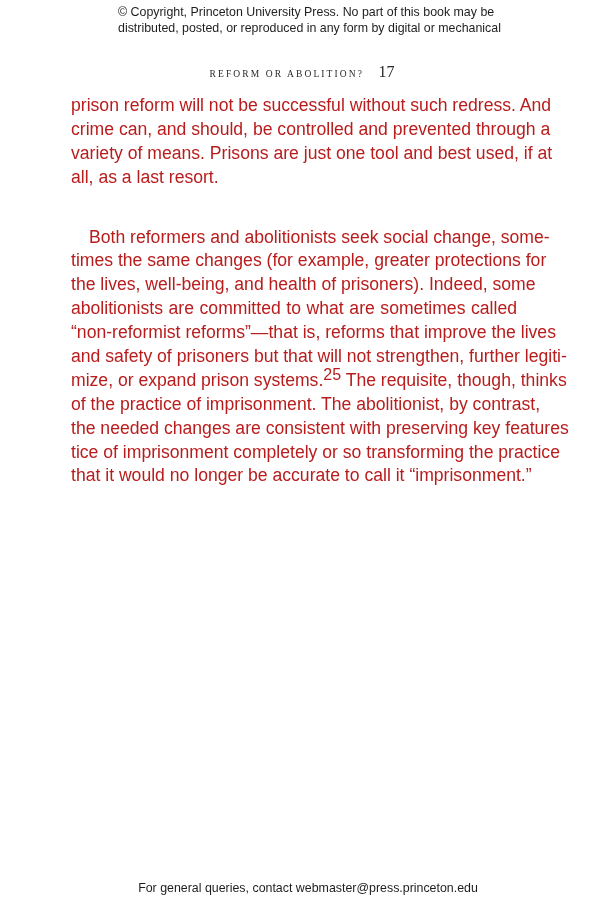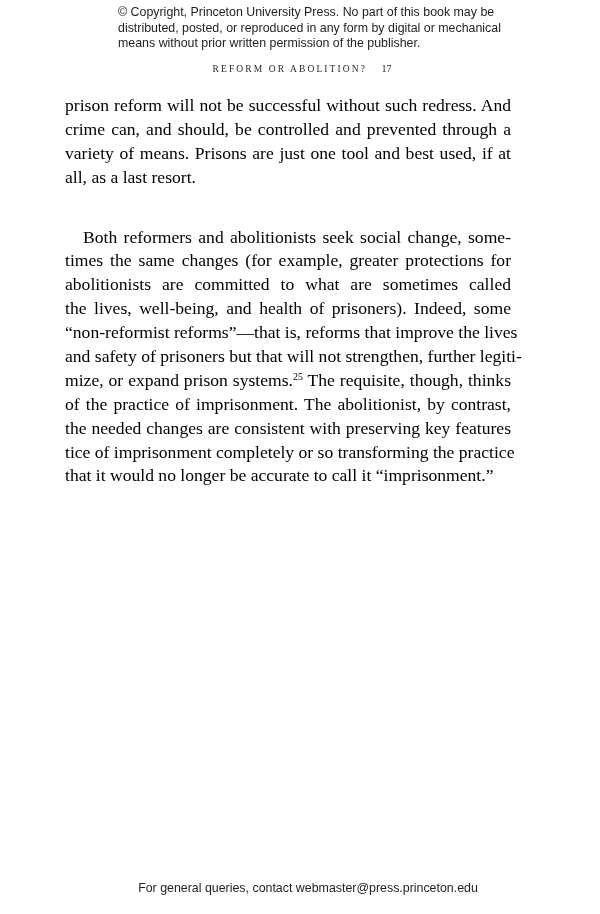--- a/index.html
+++ b/index.html
@@ -32,89 +32,88 @@
       width: 600px;
       text-align: center;
       font-family: "Liberation Serif", serif;
       font-size: 9.5px;
       letter-spacing: 2.1px;
       color: #2a2a2a;
       padding-left: 2px;
     }
     .running-head .page-num {
       letter-spacing: 0;
-      font-size: 10px;
+      font-size: 16px;
       margin-left: 10px;
     }
     .body-text {
       position: absolute;
-      left: 65px;
+      left: 71px;
       top: 94px;
       width: 446px;
-      font-family: Liberation Serif, serif;
+      font-family: Liberation Sans, sans-serif;
       font-size: 17.6px;
       line-height: 23.9px;
-      color: #000000;
+      color: #b91c1c;
     }
     .body-text .line {
       display: block;
       white-space: nowrap;
       text-align: justify;
       text-align-last: justify;
       height: 23.9px;
     }
     .body-text .line.last {
       text-align-last: left;
     }
     .body-text .line.indent {
       padding-left: 18px;
       margin-top: 36px;
     }
     .body-text sup {
-      font-size: 10px;
+      font-size: 16px;
       line-height: 0;
       vertical-align: 6px;
     }
     .footer {
       position: absolute;
       left: 8px;
       top: 881px;
       width: 600px;
       text-align: center;
       font-family: "Liberation Sans", sans-serif;
       font-size: 12.4px;
       color: #1e1e1e;
     }
   </style>
 </head>
 <body>
 
 <div class="copyright">
   <div>© Copyright, Princeton University Press. No part of this book may be</div>
   <div>distributed, posted, or reproduced in any form by digital or mechanical</div>
-  <div>means without prior written permission of the publisher.</div>
 </div>
 
 <div class="running-head">
   <span>REFORM OR ABOLITION?</span>
   <span class="page-num">17</span>
 </div>
 
 <div class="body-text">
   <div>
     <span class="line">prison reform will not be successful without such redress. And</span>
     <span class="line">crime can, and should, be controlled and prevented through a</span>
     <span class="line">variety of means. Prisons are just one tool and best used, if at</span>
     <span class="line last">all, as a last resort.</span>
   </div>
   <div>
     <span class="line indent">Both reformers and abolitionists seek social change, some-</span>
     <span class="line">times the same changes (for example, greater protections for</span>
+    <span class="line">the lives, well-being, and health of prisoners). Indeed, some</span>
     <span class="line">abolitionists are committed to what are sometimes called</span>
-    <span class="line">the lives, well-being, and health of prisoners). Indeed, some</span>
     <span class="line">“non-reformist reforms”—that is, reforms that improve the lives</span>
     <span class="line">and safety of prisoners but that will not strengthen, further legiti-</span>
     <span class="line"><span>mize, or expand prison systems.</span><sup>25</sup><span> The requisite, though, thinks</span></span>
     <span class="line">of the practice of imprisonment. The abolitionist, by contrast,</span>
     <span class="line">the needed changes are consistent with preserving key features</span>
     <span class="line">tice of imprisonment completely or so transforming the practice</span>
     <span class="line last">that it would no longer be accurate to call it “imprisonment.”</span>
   </div>
 </div>
 

